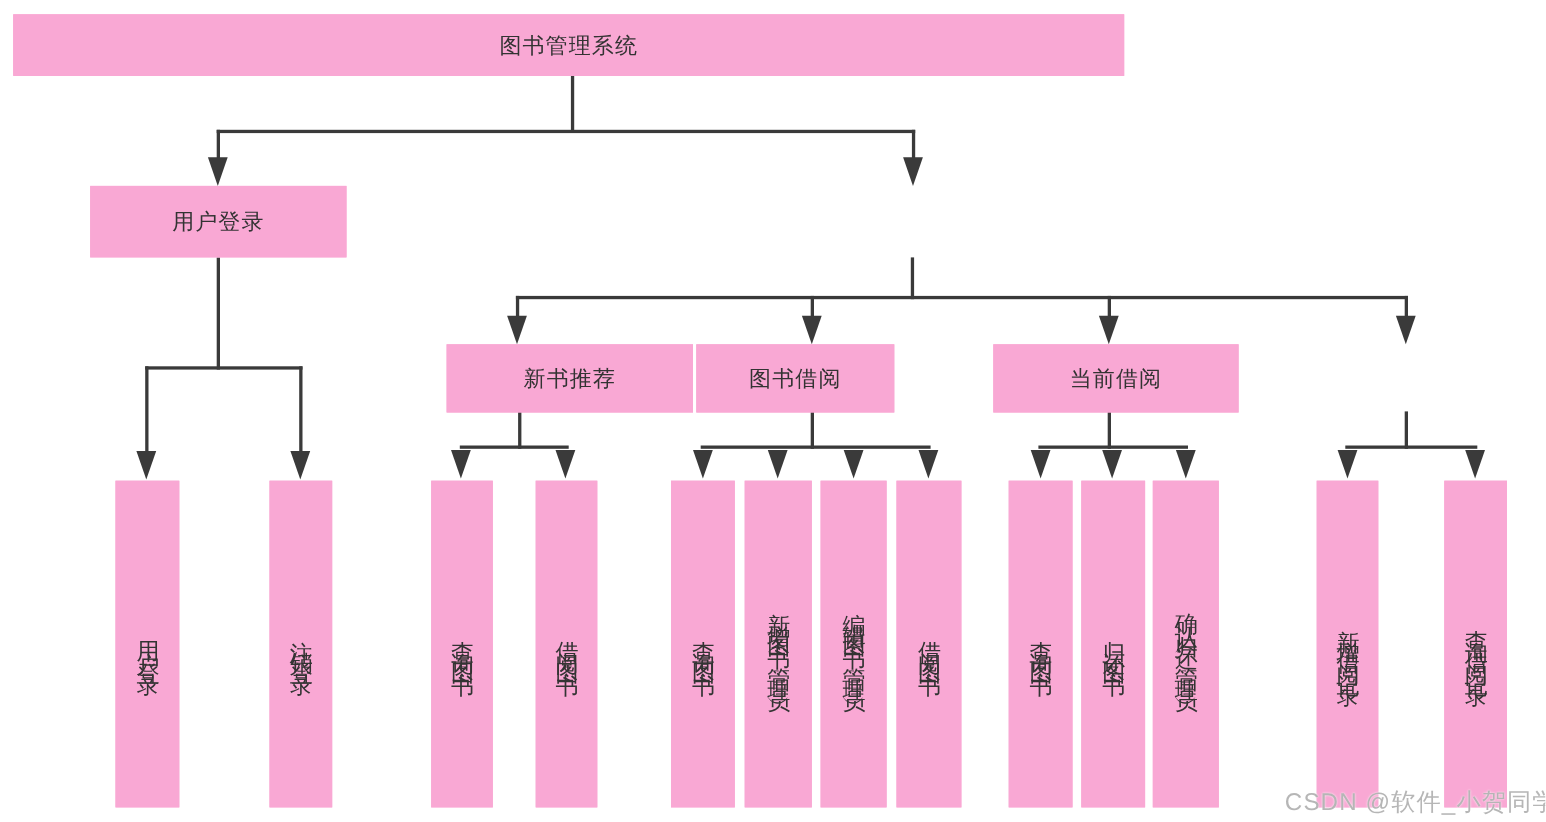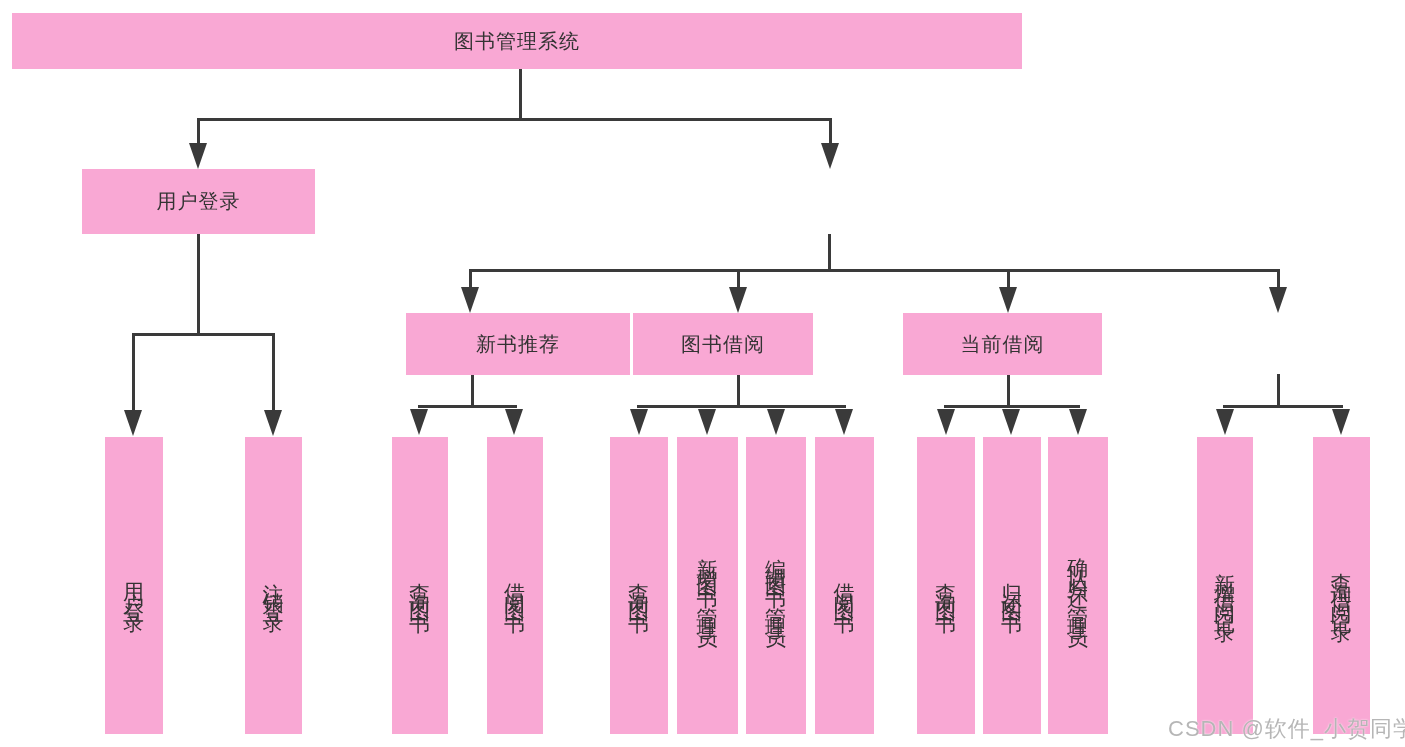--- a/index.html
+++ b/index.html
@@ -85,21 +85,21 @@
   <div class="arrow" style="left:999px;top:287px;"></div>
   <div class="vline" style="left:1277px;top:269px;height:24px;"></div>
   <div class="arrow" style="left:1269px;top:287px;"></div>
 
   <div class="node" style="left:362px;top:313px;width:224px;height:62px;margin-left:44px;">
     <span>新书推荐</span>
   </div>
   <div class="node" style="left:633px;top:313px;width:180px;height:62px;">
     <span>图书借阅</span>
   </div>
-  <div class="node" style="left:903px;top:313px;width:199px;height:62px;">
+  <div class="node" style="left:903px;top:313px;width:223px;height:62px;">
     <span>当前借阅</span>
   </div>
 
   <div class="vline" style="left:471px;top:374px;height:34px;"></div>
   <div class="hline" style="left:418px;top:405px;width:99px;"></div>
   <div class="arrow" style="left:410px;top:409px;"></div>
   <div class="arrow" style="left:505px;top:409px;"></div>
 
   <div class="vline" style="left:737px;top:374px;height:34px;"></div>
   <div class="hline" style="left:637px;top:405px;width:209px;"></div>

